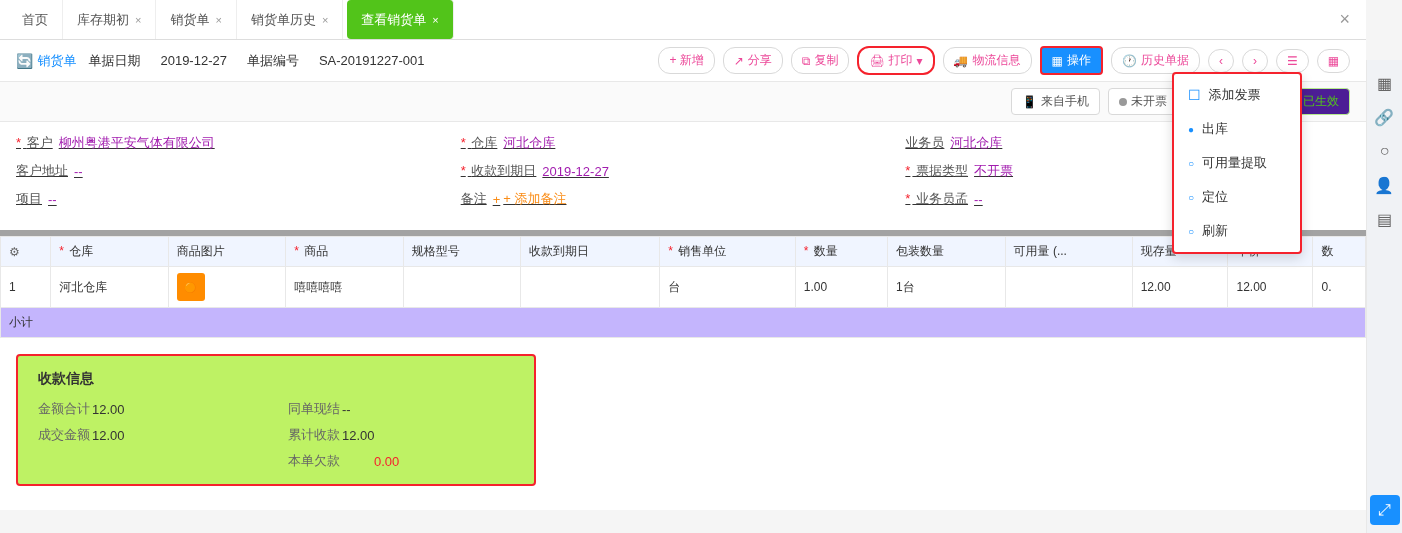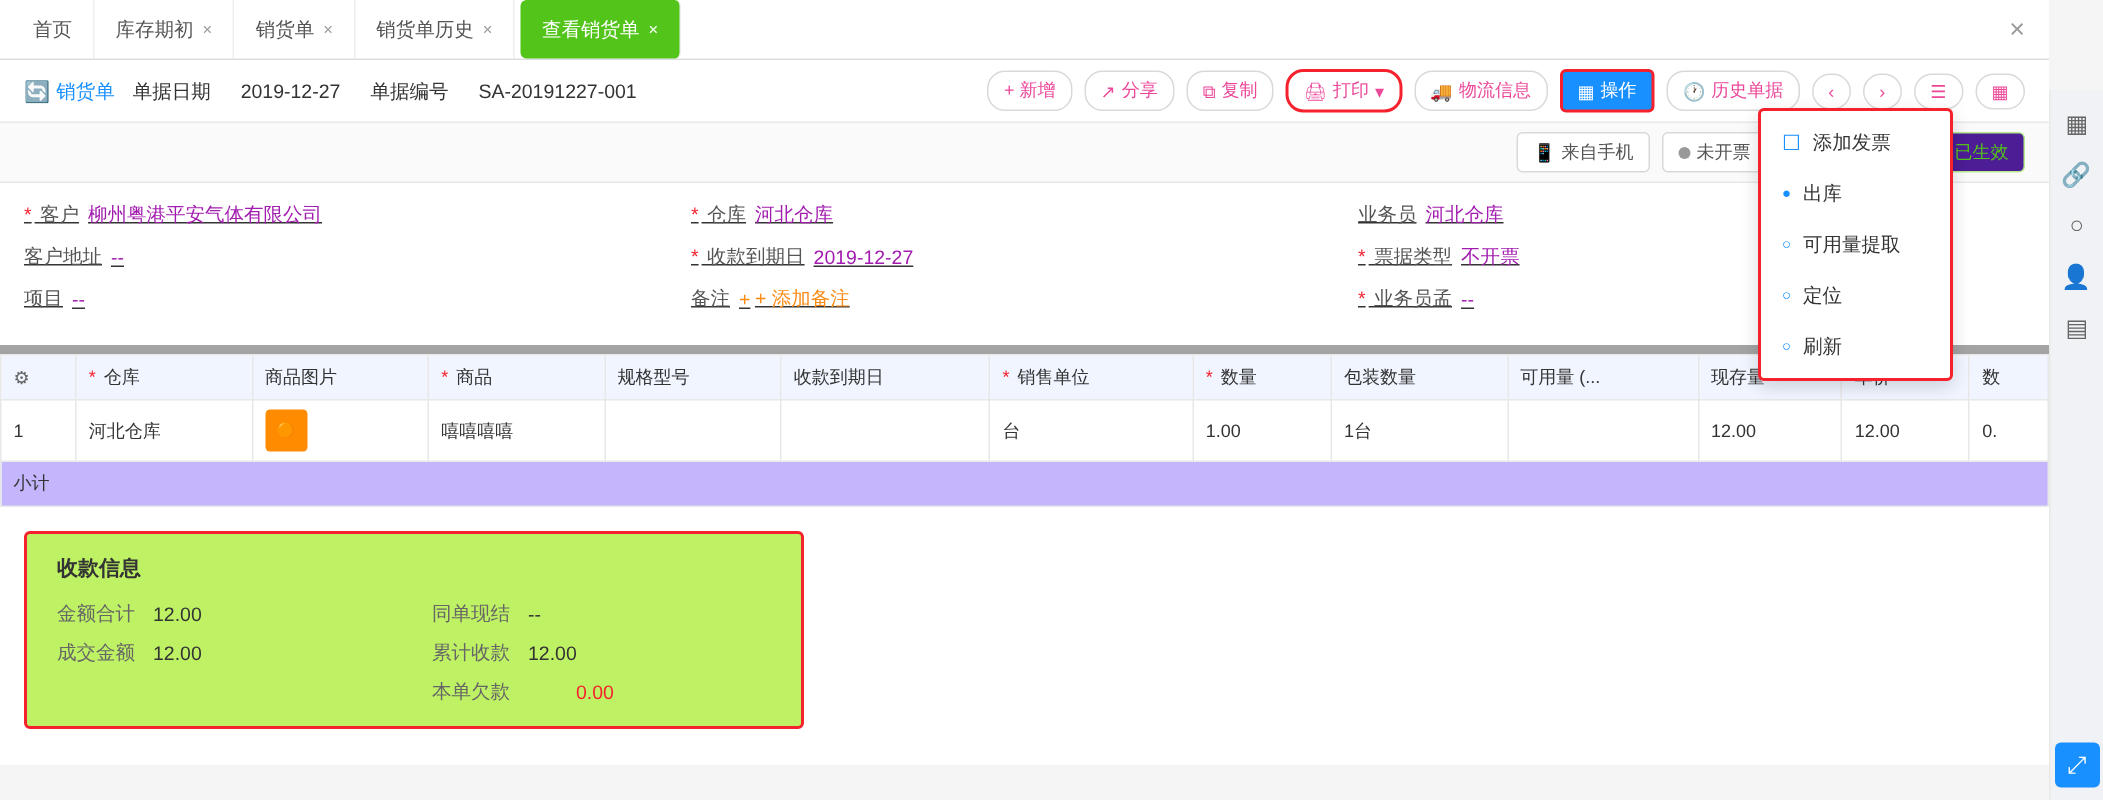--- a/index.html
+++ b/index.html
@@ -89,21 +89,21 @@
       display: flex; align-items: center; justify-content: center; color: #fff; font-size: 10px;
     }
 
     
     .summary-box {
       border: 2px solid #f5222d; border-radius: 4px; padding: 14px 20px;
       margin: 12px 16px; background: #bef264; display: inline-block; min-width: 520px;
     }
     .summary-title { font-size: 14px; font-weight: bold; margin-bottom: 12px; }
     .summary-grid { display: grid; grid-template-columns: 1fr 1fr; gap: 8px 24px; }
-    .summary-row { display: flex; align-items: center; gap: 12px; font-size: 13px; }
+    .summary-row { display: flex; align-items: center; gap: 2px; font-size: 13px; }
     .summary-key { color: #666; white-space: nowrap; }
     .summary-val { color: #333; }
     .overdue { color: #f5222d; margin-left: 32px; }
     .date-highlight { color: #f5222d; }
     .dropdown-menu {
       position: absolute; top: 72px; right: 100px; z-index: 200;
       background: #fff; border: 2px solid #f5222d; border-radius: 4px;
       box-shadow: 0 4px 12px rgba(0,0,0,0.15); min-width: 130px; padding: 4px 0;
     }
     .dropdown-item {

